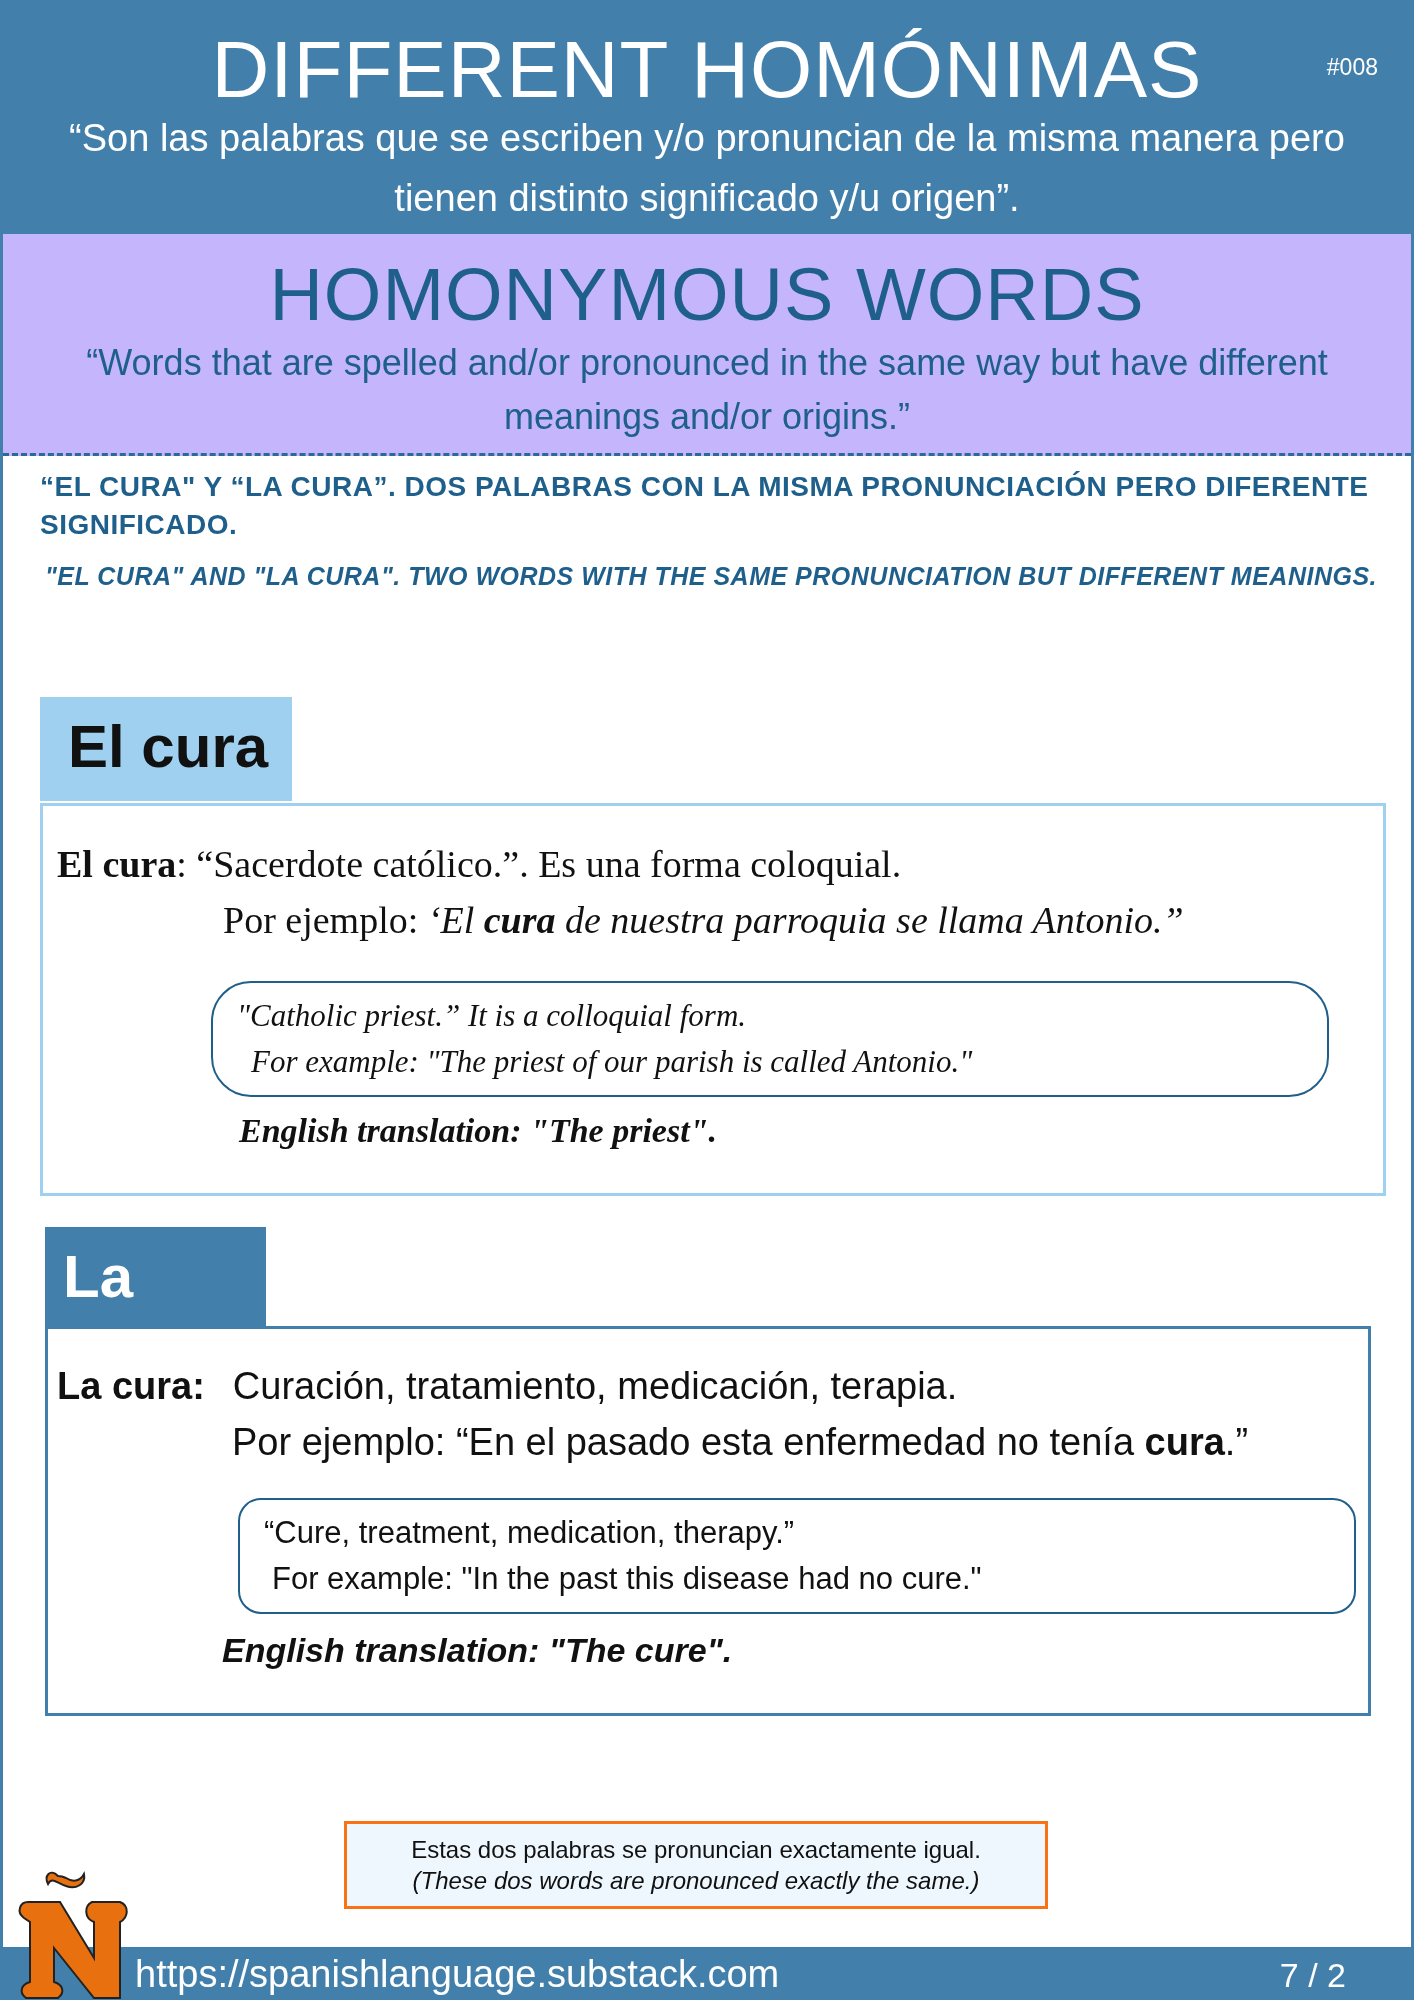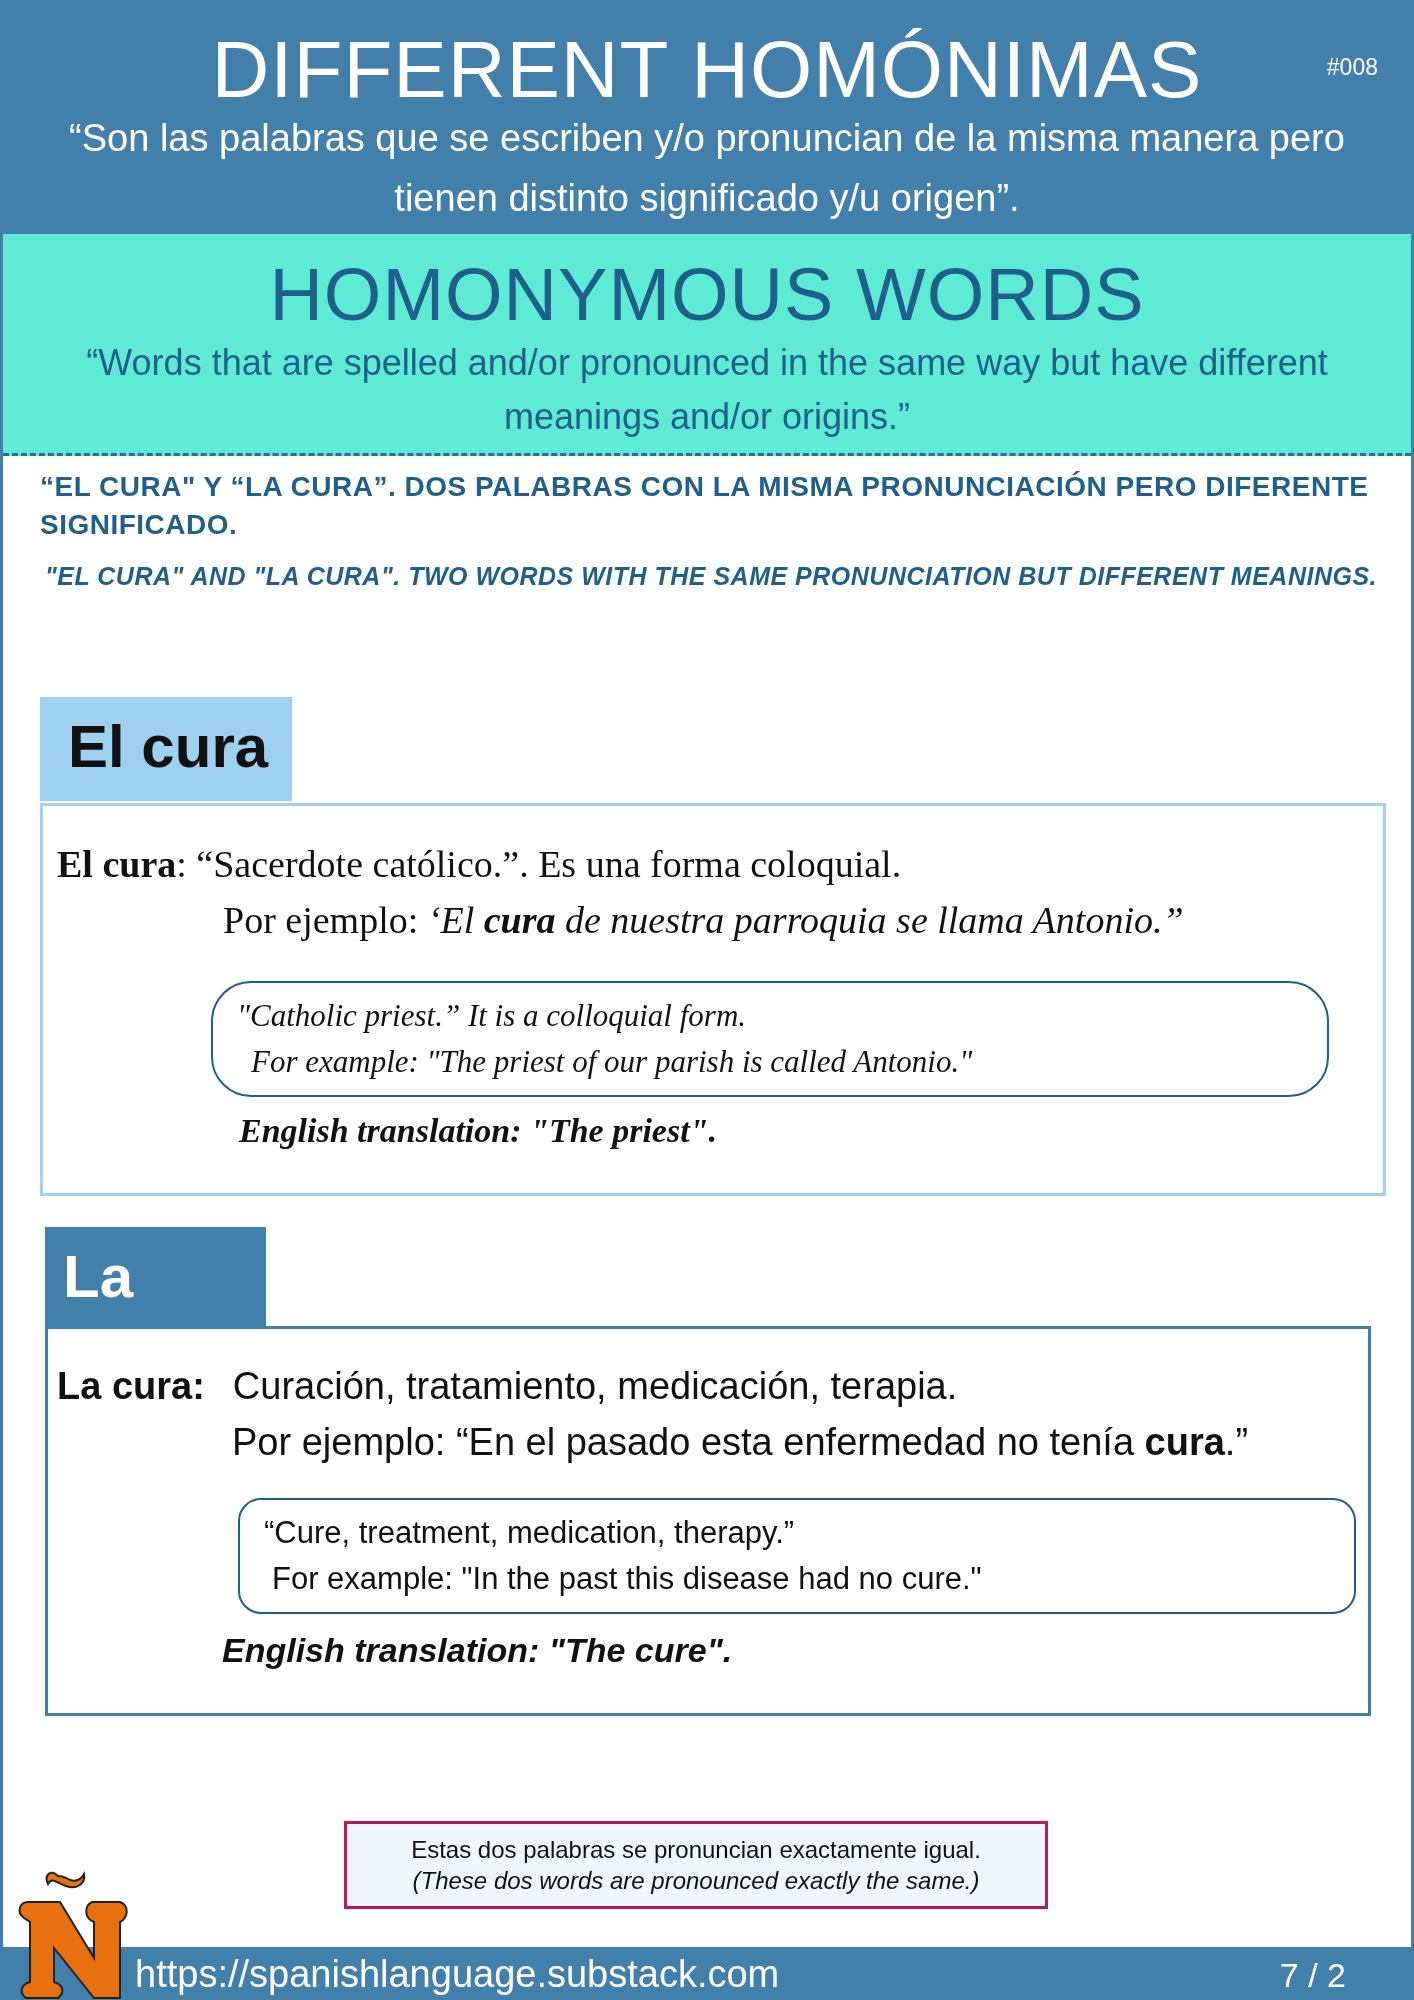--- a/index.html
+++ b/index.html
@@ -6,21 +6,21 @@
   html, body { width: 1414px; height: 2000px; background: #ffffff; overflow: hidden; }
   body { position: relative; font-family: "Liberation Sans", sans-serif; color: #111; }
 
   .page-border { position: absolute; left: 0; top: 0; width: 1414px; height: 2000px; border-left: 3px solid #4280ab; border-right: 3px solid #4280ab; pointer-events: none; }
 
   .header { position: absolute; left: 0; top: 0; width: 1414px; height: 234px; background: #4280ab; color: #fff; text-align: center; }
   .header .title { position: absolute; left: 0; width: 100%; top: 22px; font-size: 80px; letter-spacing: 1px; line-height: 96px; }
   .header .issue { position: absolute; right: 36px; top: 10px; font-size: 23px; margin-top: 44px; }
   .header .subtitle { position: absolute; left: 60px; right: 60px; top: 108px; font-size: 38px; line-height: 60px; }
 
-  .band { position: absolute; left: 3px; top: 234px; width: 1408px; height: 222px; background: #5eead4; color: #1f5f8b; text-align: center; border-bottom: 3px dashed #2a6a96; padding-left: 20px; }
+  .band { position: absolute; left: 3px; top: 234px; width: 1408px; height: 222px; background: #c4b5fd; color: #1f5f8b; text-align: center; border-bottom: 3px dashed #2a6a96; padding-left: 20px; }
   .band .title { position: absolute; left: 0; width: 100%; top: 16px; font-size: 74px; line-height: 90px; letter-spacing: 1px; }
   .band .subtitle { position: absolute; left: 60px; right: 60px; top: 102px; font-size: 36px; line-height: 54px; }
 
   .intro { position: absolute; left: 40px; right: 36px; color: #1f5f8b; font-weight: bold; }
   .intro.es { top: 468px; font-size: 28px; line-height: 38px; letter-spacing: 0.5px; }
   .intro.en { top: 557px; left: 45px; font-size: 25px; line-height: 38px; font-style: italic; letter-spacing: 0.5px; }
 
   .tab { position: absolute; font-size: 60px; font-weight: bold; padding-left: 28px; line-height: 100px; }
   .tab.el { left: 40px; top: 697px; width: 252px; height: 104px; background: #9fd0ef; color: #111; }
   .tab.la { left: 45px; top: 1227px; width: 221px; height: 99px; background: #4280ab; color: #fff; padding-left: 18px; }
@@ -31,21 +31,21 @@
 
   .line { position: absolute; font-size: 38px; white-space: nowrap; color: #111; }
   .b { font-weight: bold; }
   .i { font-style: italic; }
 
   .bubble { position: absolute; border: 2px solid #1f5f8b; border-radius: 40px; color: #111; font-style: italic; font-size: 31px; line-height: 46px; padding: 10px 24px; }
   .bubble.la { font-style: normal; border-radius: 23px; }
 
   .translation { position: absolute; font-size: 34px; font-weight: bold; font-style: italic; color: #111; white-space: nowrap; }
 
-  .note { position: absolute; left: 344px; top: 1821px; width: 704px; height: 88px; border: 3px solid #be185d; background: #eef7fd; text-align: center; font-size: 24px; line-height: 31px; padding-top: 10px; color: #111; }
+  .note { position: absolute; left: 344px; top: 1821px; width: 704px; height: 88px; border: 3px solid #f97316; background: #eef7fd; text-align: center; font-size: 24px; line-height: 31px; padding-top: 10px; color: #111; }
 
   .footer { position: absolute; left: 0; top: 1947px; width: 1414px; height: 53px; background: #4280ab; color: #fff; }
   .footer .url { position: absolute; left: 135px; top: 2px; font-size: 38px; line-height: 50px; }
   .footer .page { position: absolute; right: 68px; top: 4px; font-size: 34px; line-height: 48px; }
 
   .logo { position: absolute; left: 14px; top: 1862px; width: 120px; height: 138px; }
 </style>
 </head>
 <body>
 

